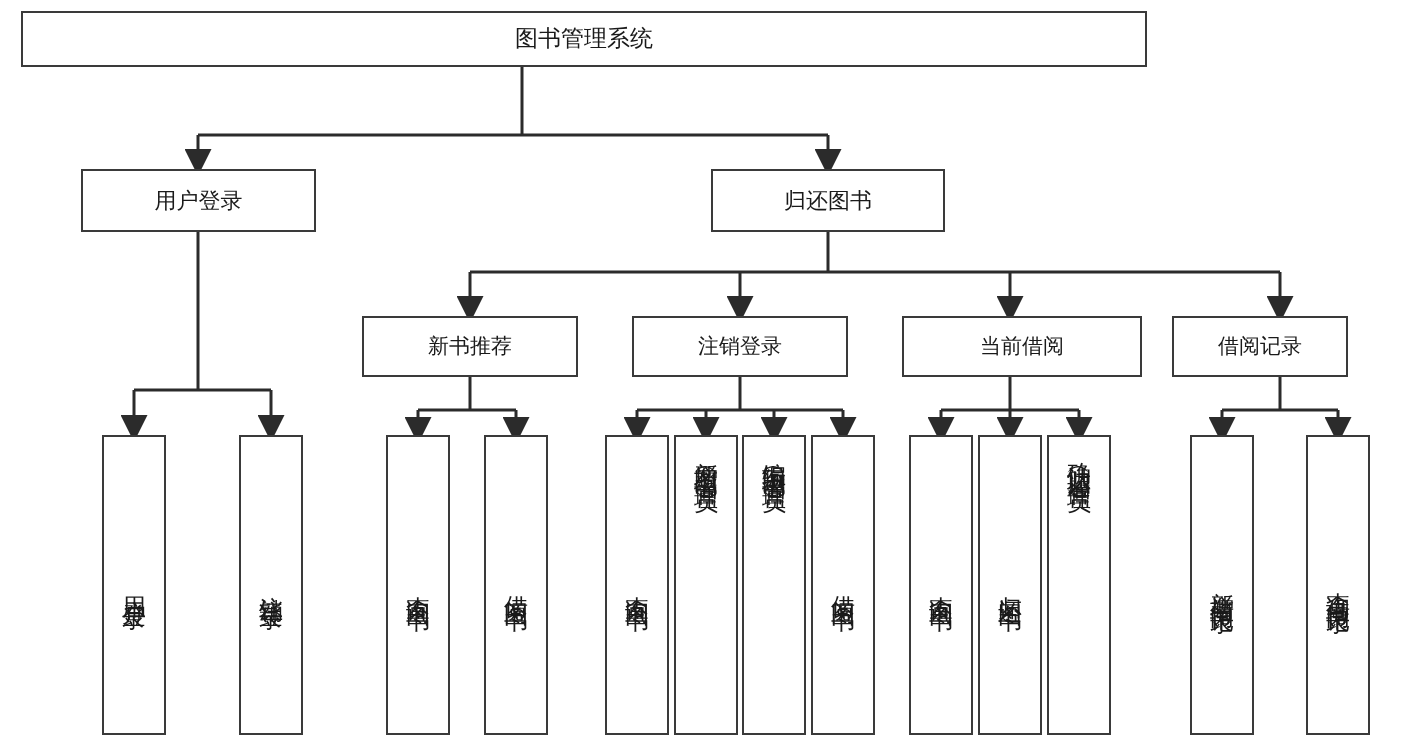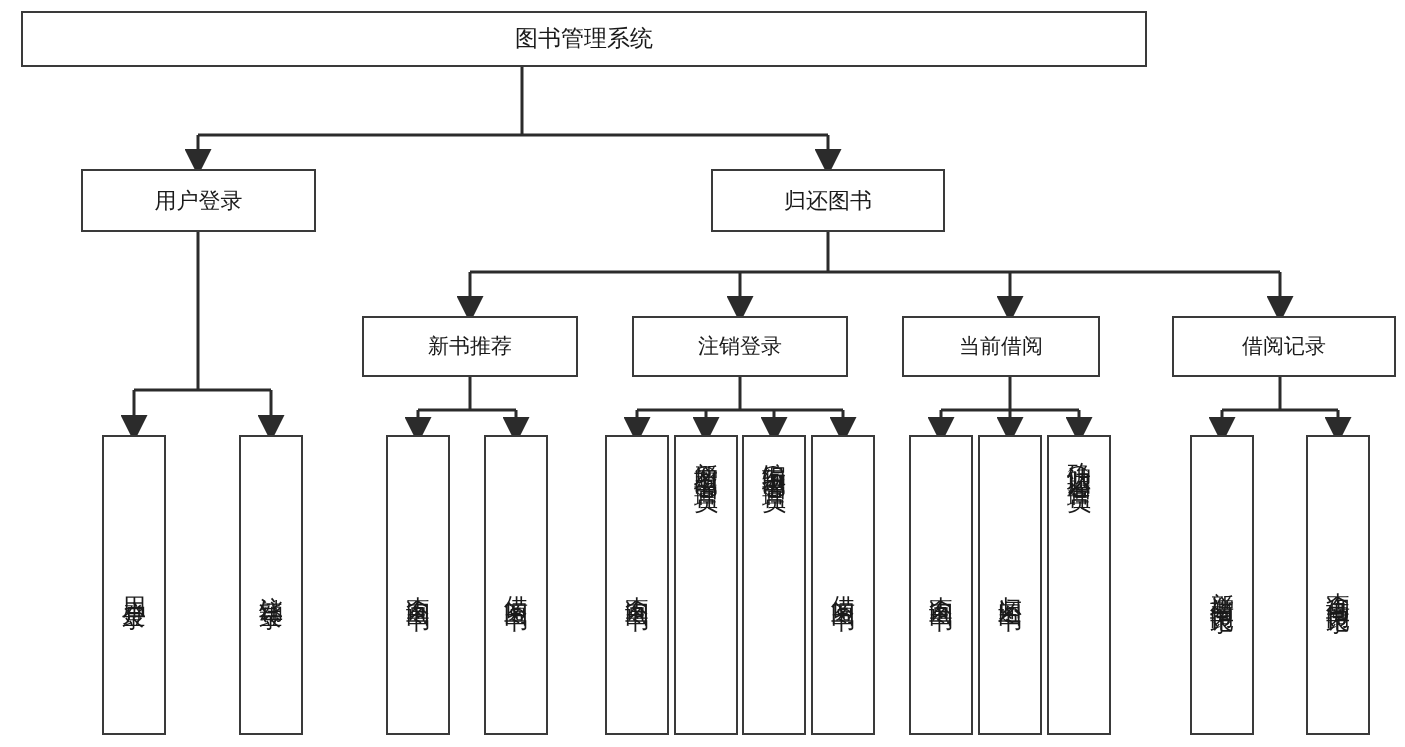--- a/index.html
+++ b/index.html
@@ -126,25 +126,25 @@
   </div>
 
   <div class="node l3" style="left:362px;top:316px;width:216px;height:61px;">
     <span class="label">新书推荐</span>
   </div>
 
   <div class="node l3" style="left:632px;top:316px;width:216px;height:61px;">
     <span class="label">注销登录</span>
   </div>
 
-  <div class="node l3" style="left:902px;top:316px;width:198px;height:61px;">
+  <div class="node l3" style="left:902px;top:316px;width:240px;height:61px;">
     <span class="label">当前借阅</span>
   </div>
 
-  <div class="node l3" style="left:1172px;top:316px;width:224px;height:61px;">
+  <div class="node l3" style="left:1172px;top:316px;width:176px;height:61px;">
     <span class="label">借阅记录</span>
   </div>
 
   <div class="node leaf" style="left:102px;top:435px;width:64px;height:300px;">
     <span class="label">用户登录</span>
   </div>
 
   <div class="node leaf" style="left:239px;top:435px;width:64px;height:300px;">
     <span class="label">注销登录</span>
   </div>

